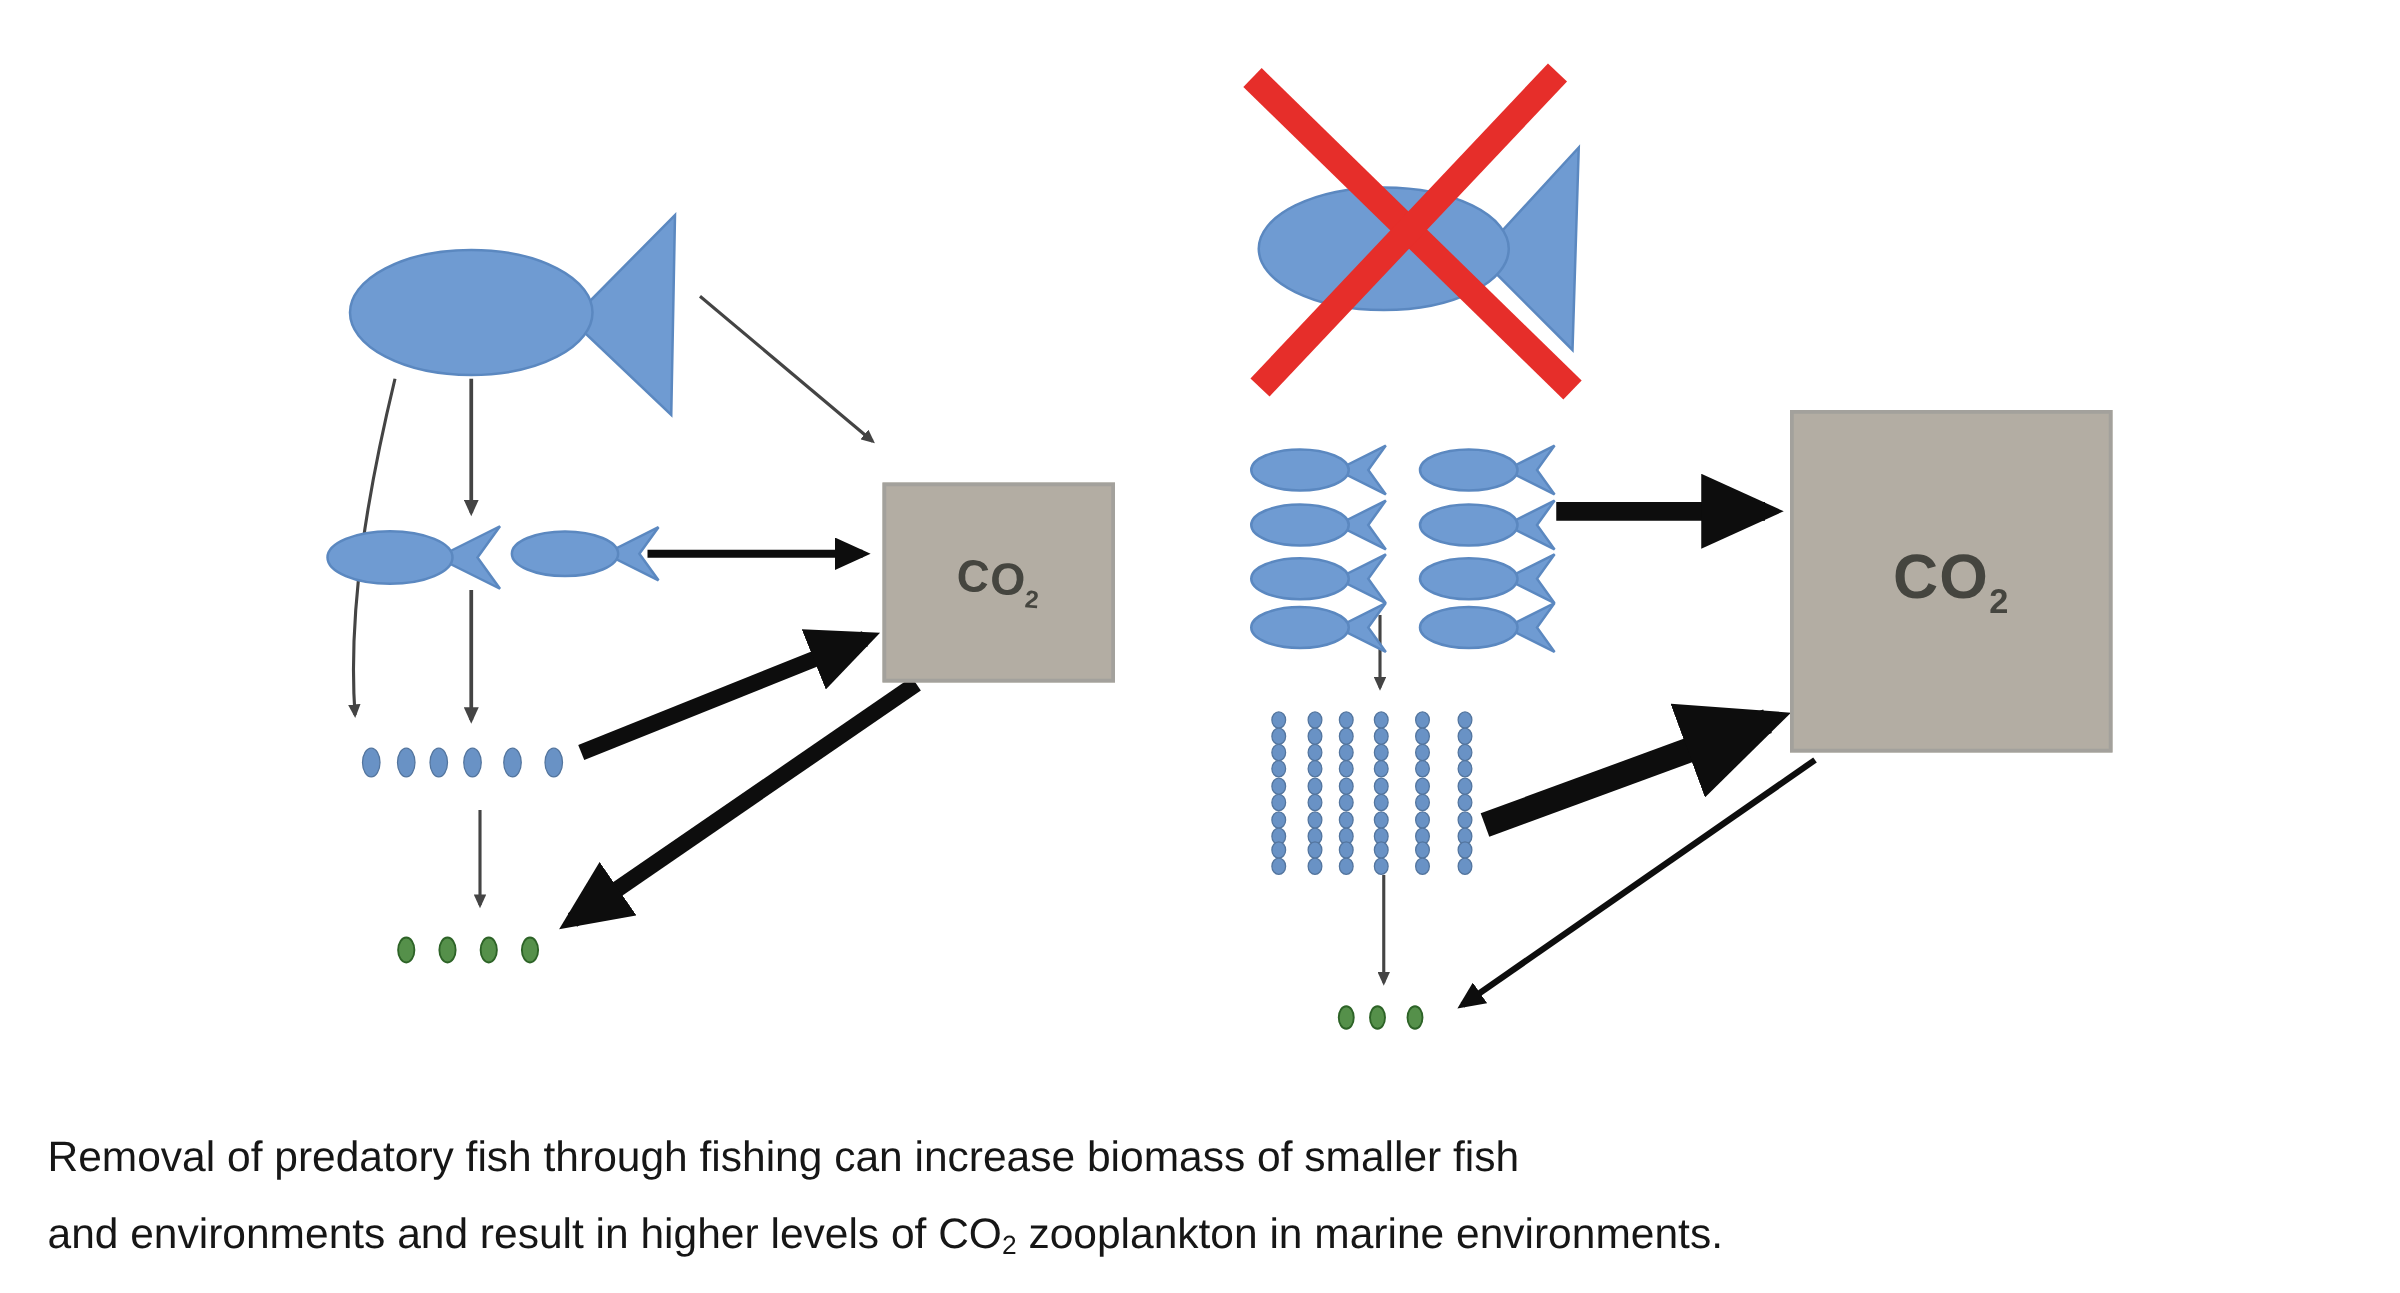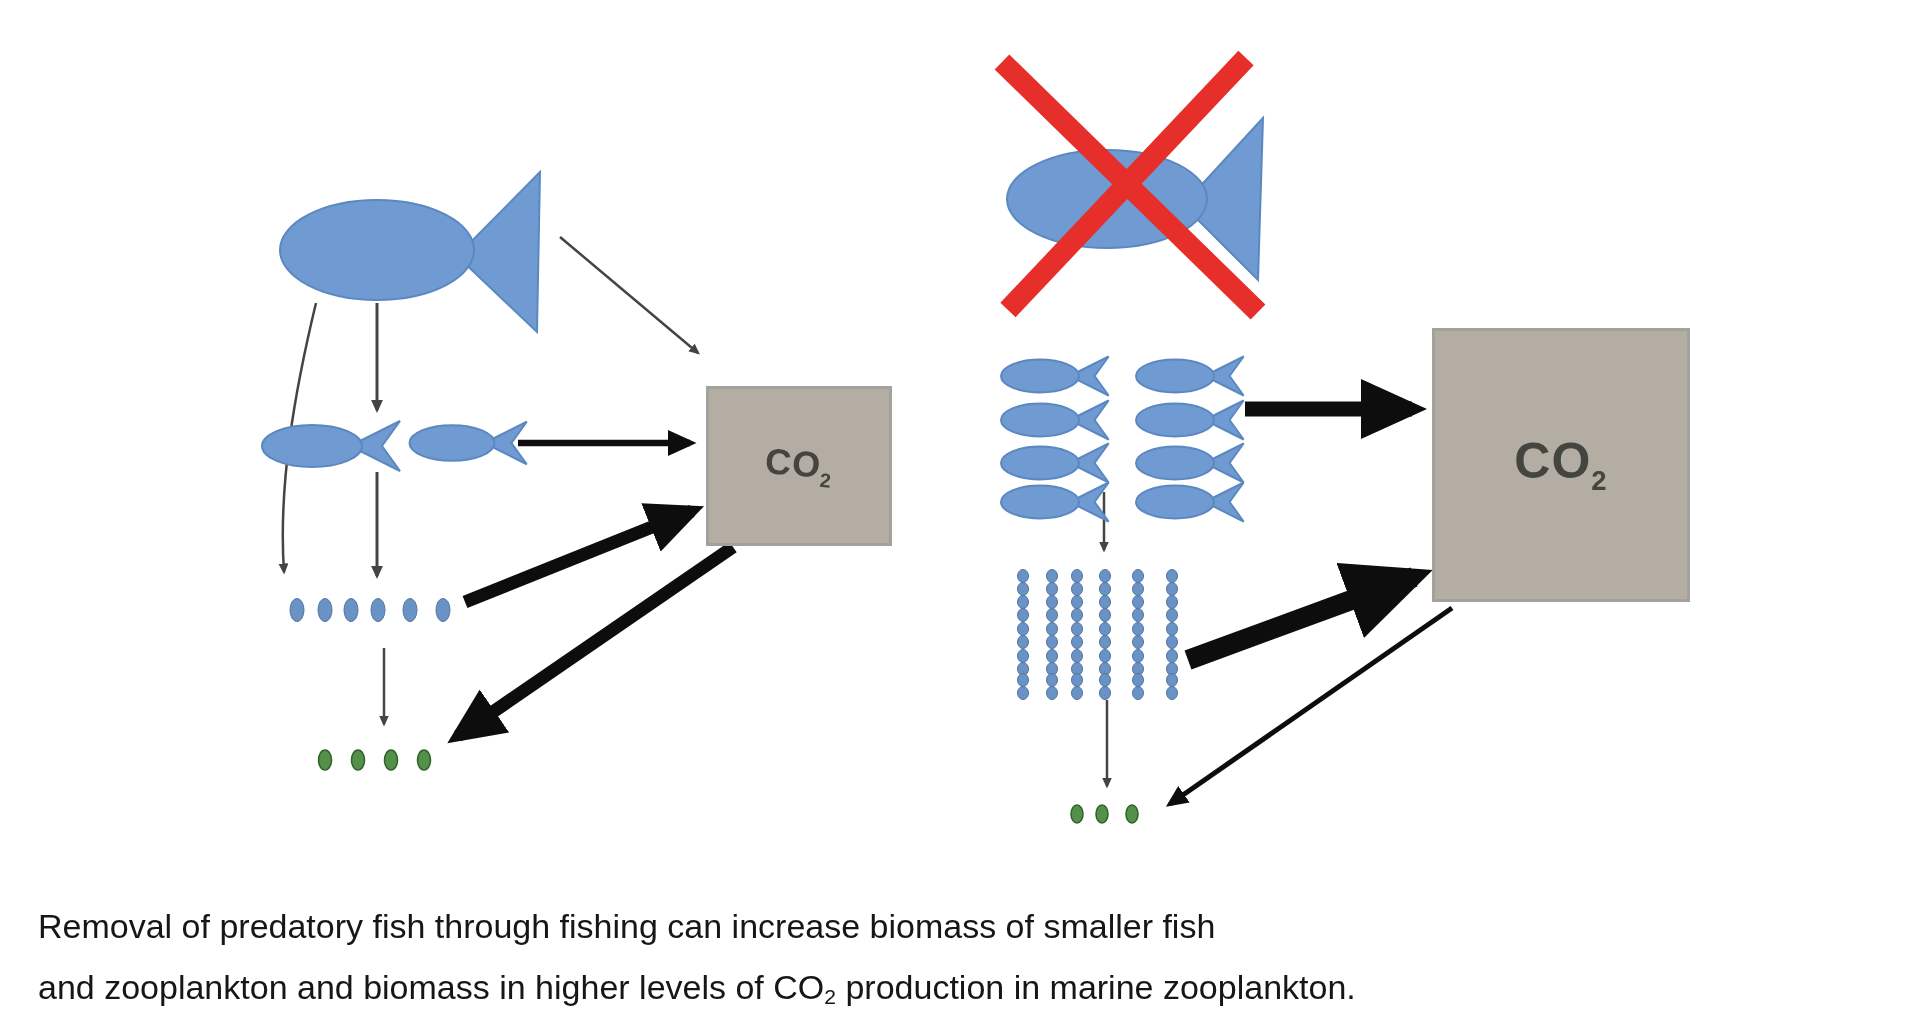--- a/index.html
+++ b/index.html
@@ -256,16 +256,16 @@
 
   <div class="co2-box left">
     <span class="co2"><span>CO</span><span class="sub">2</span></span>
   </div>
   <div class="co2-box right">
     <span class="co2"><span>CO</span><span class="sub">2</span></span>
   </div>
 
   <div class="caption">
     <div><span>Removal of predatory fish through fishing can increase biomass of smaller fish</span></div>
-    <div><span>and zooplankton and biomass in higher levels of CO</span><span class="capsub">2</span><span> production in marine zooplankton.</span></div>
+    <div><span>and environments and result in higher levels of CO</span><span class="capsub">2</span><span> zooplankton in marine environments.</span></div>
   </div>
 
 </div>
 
 </body></html>

